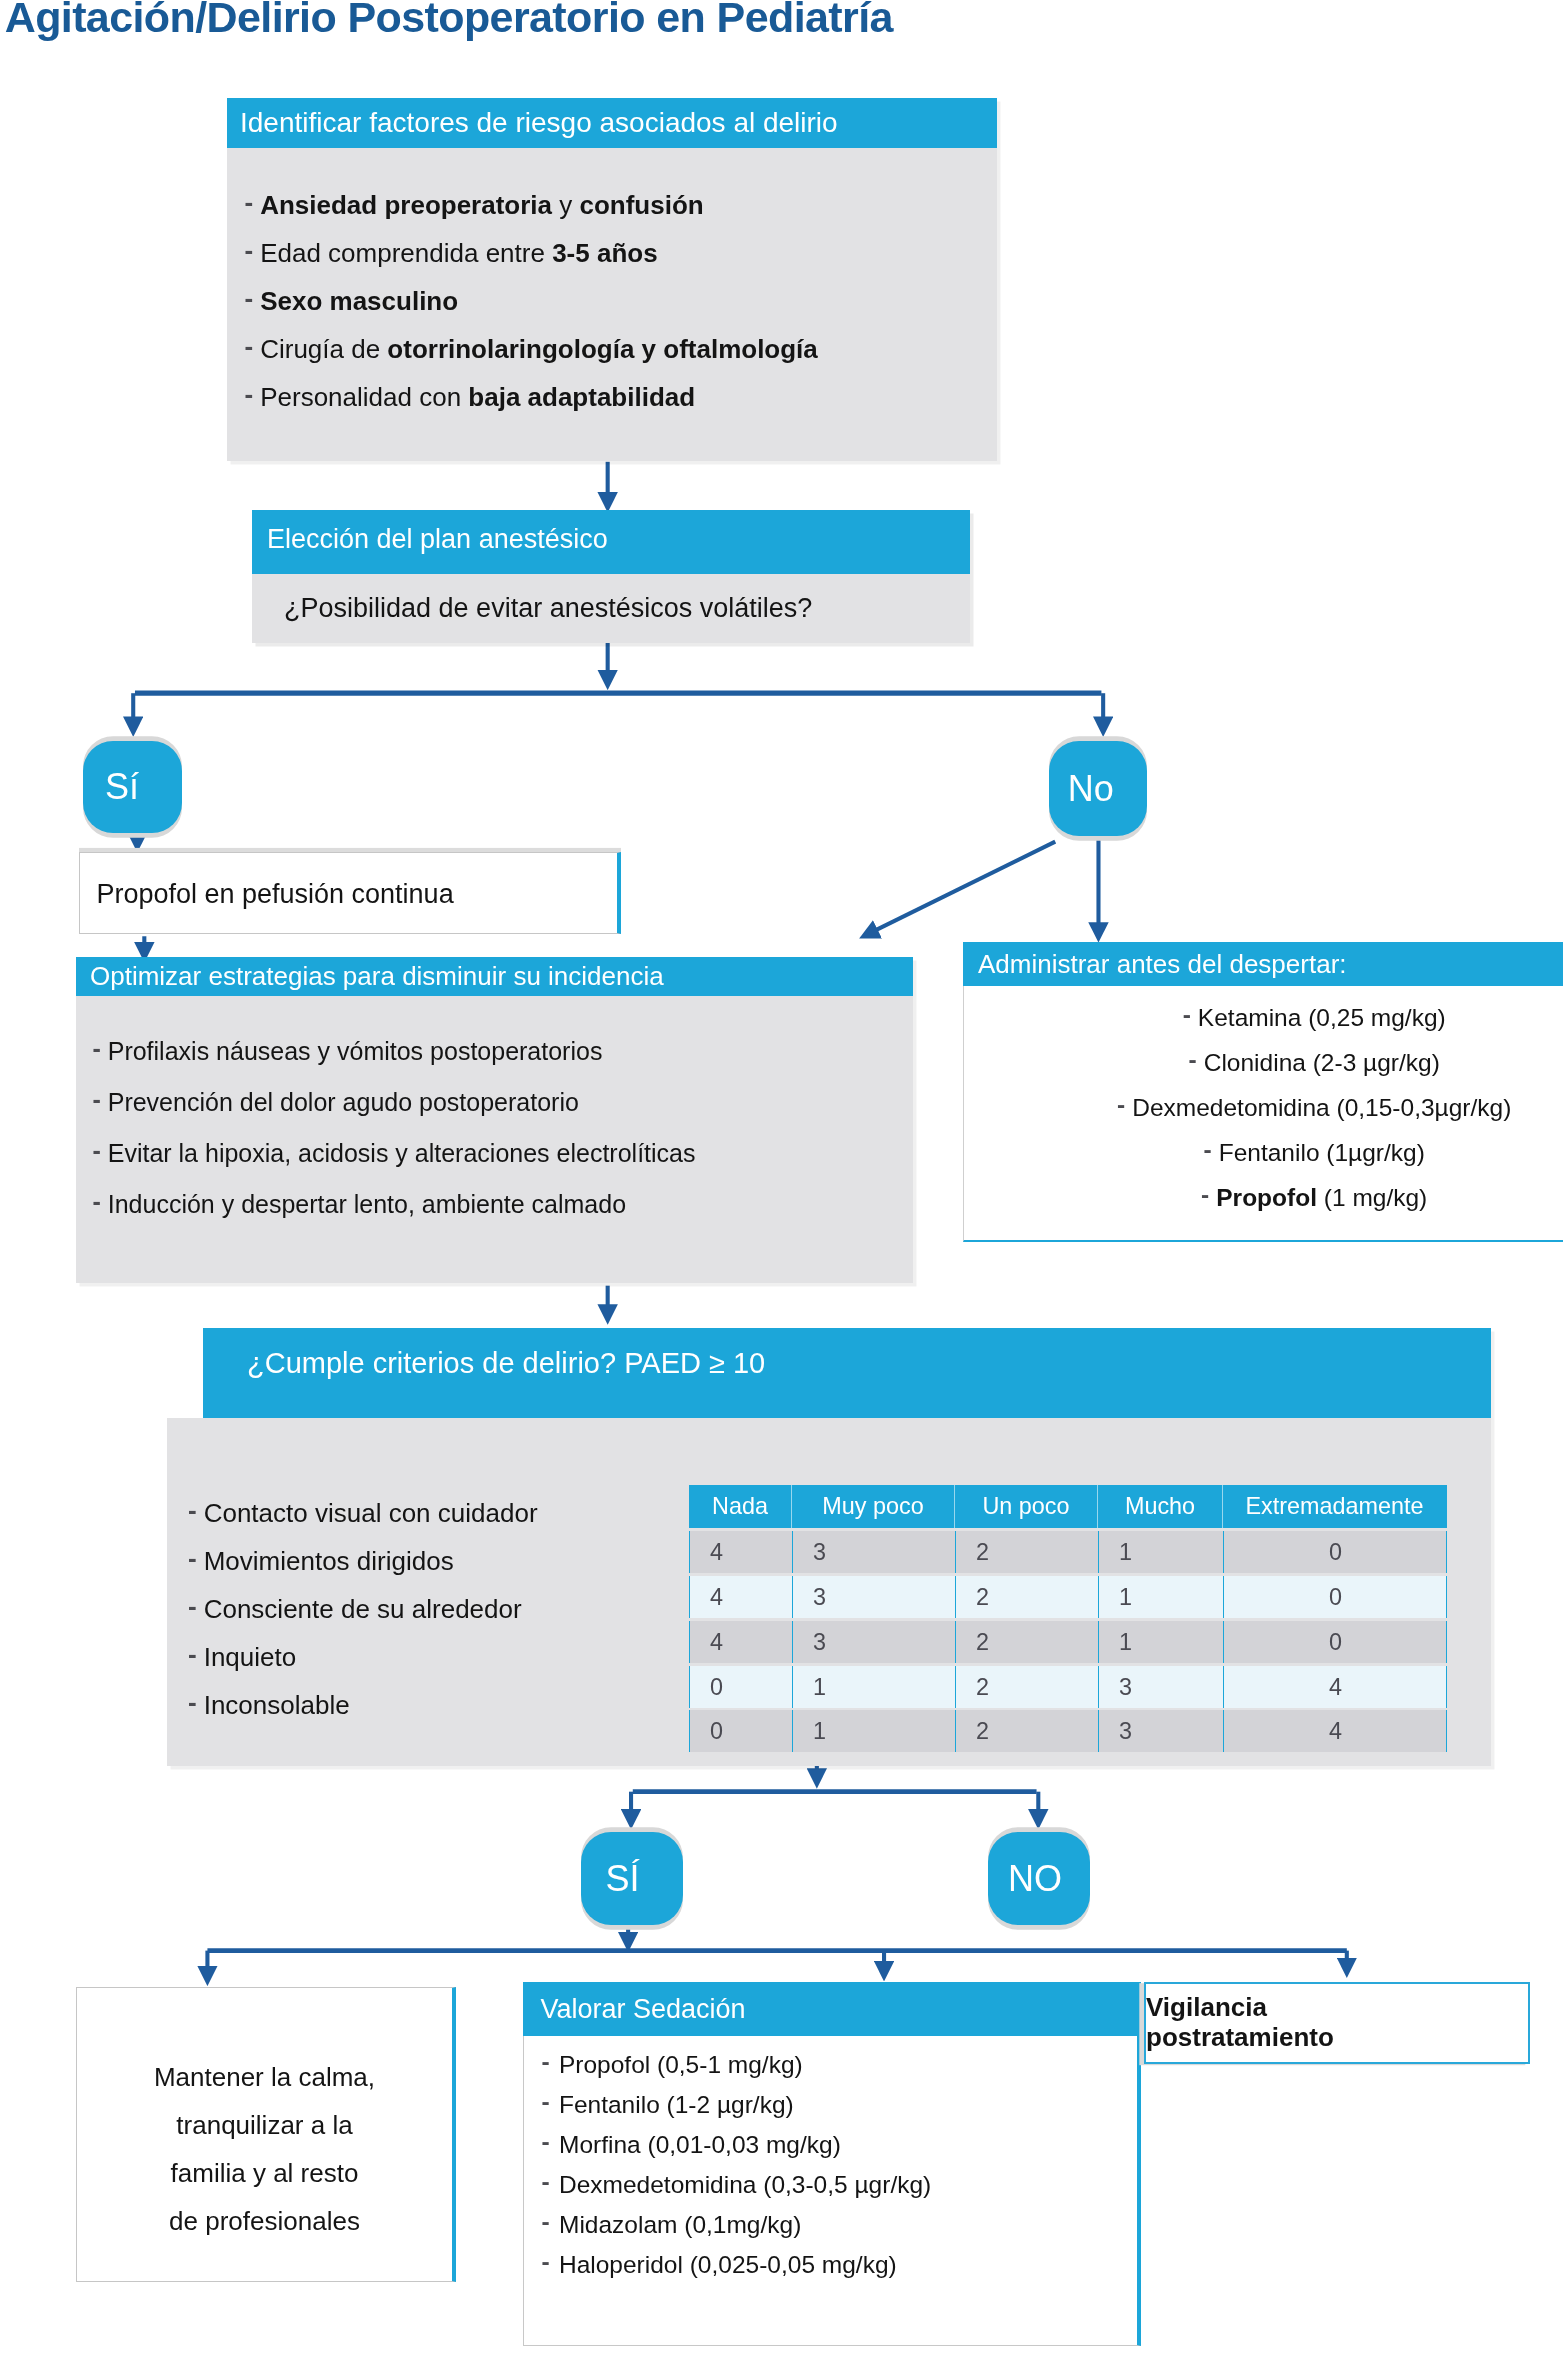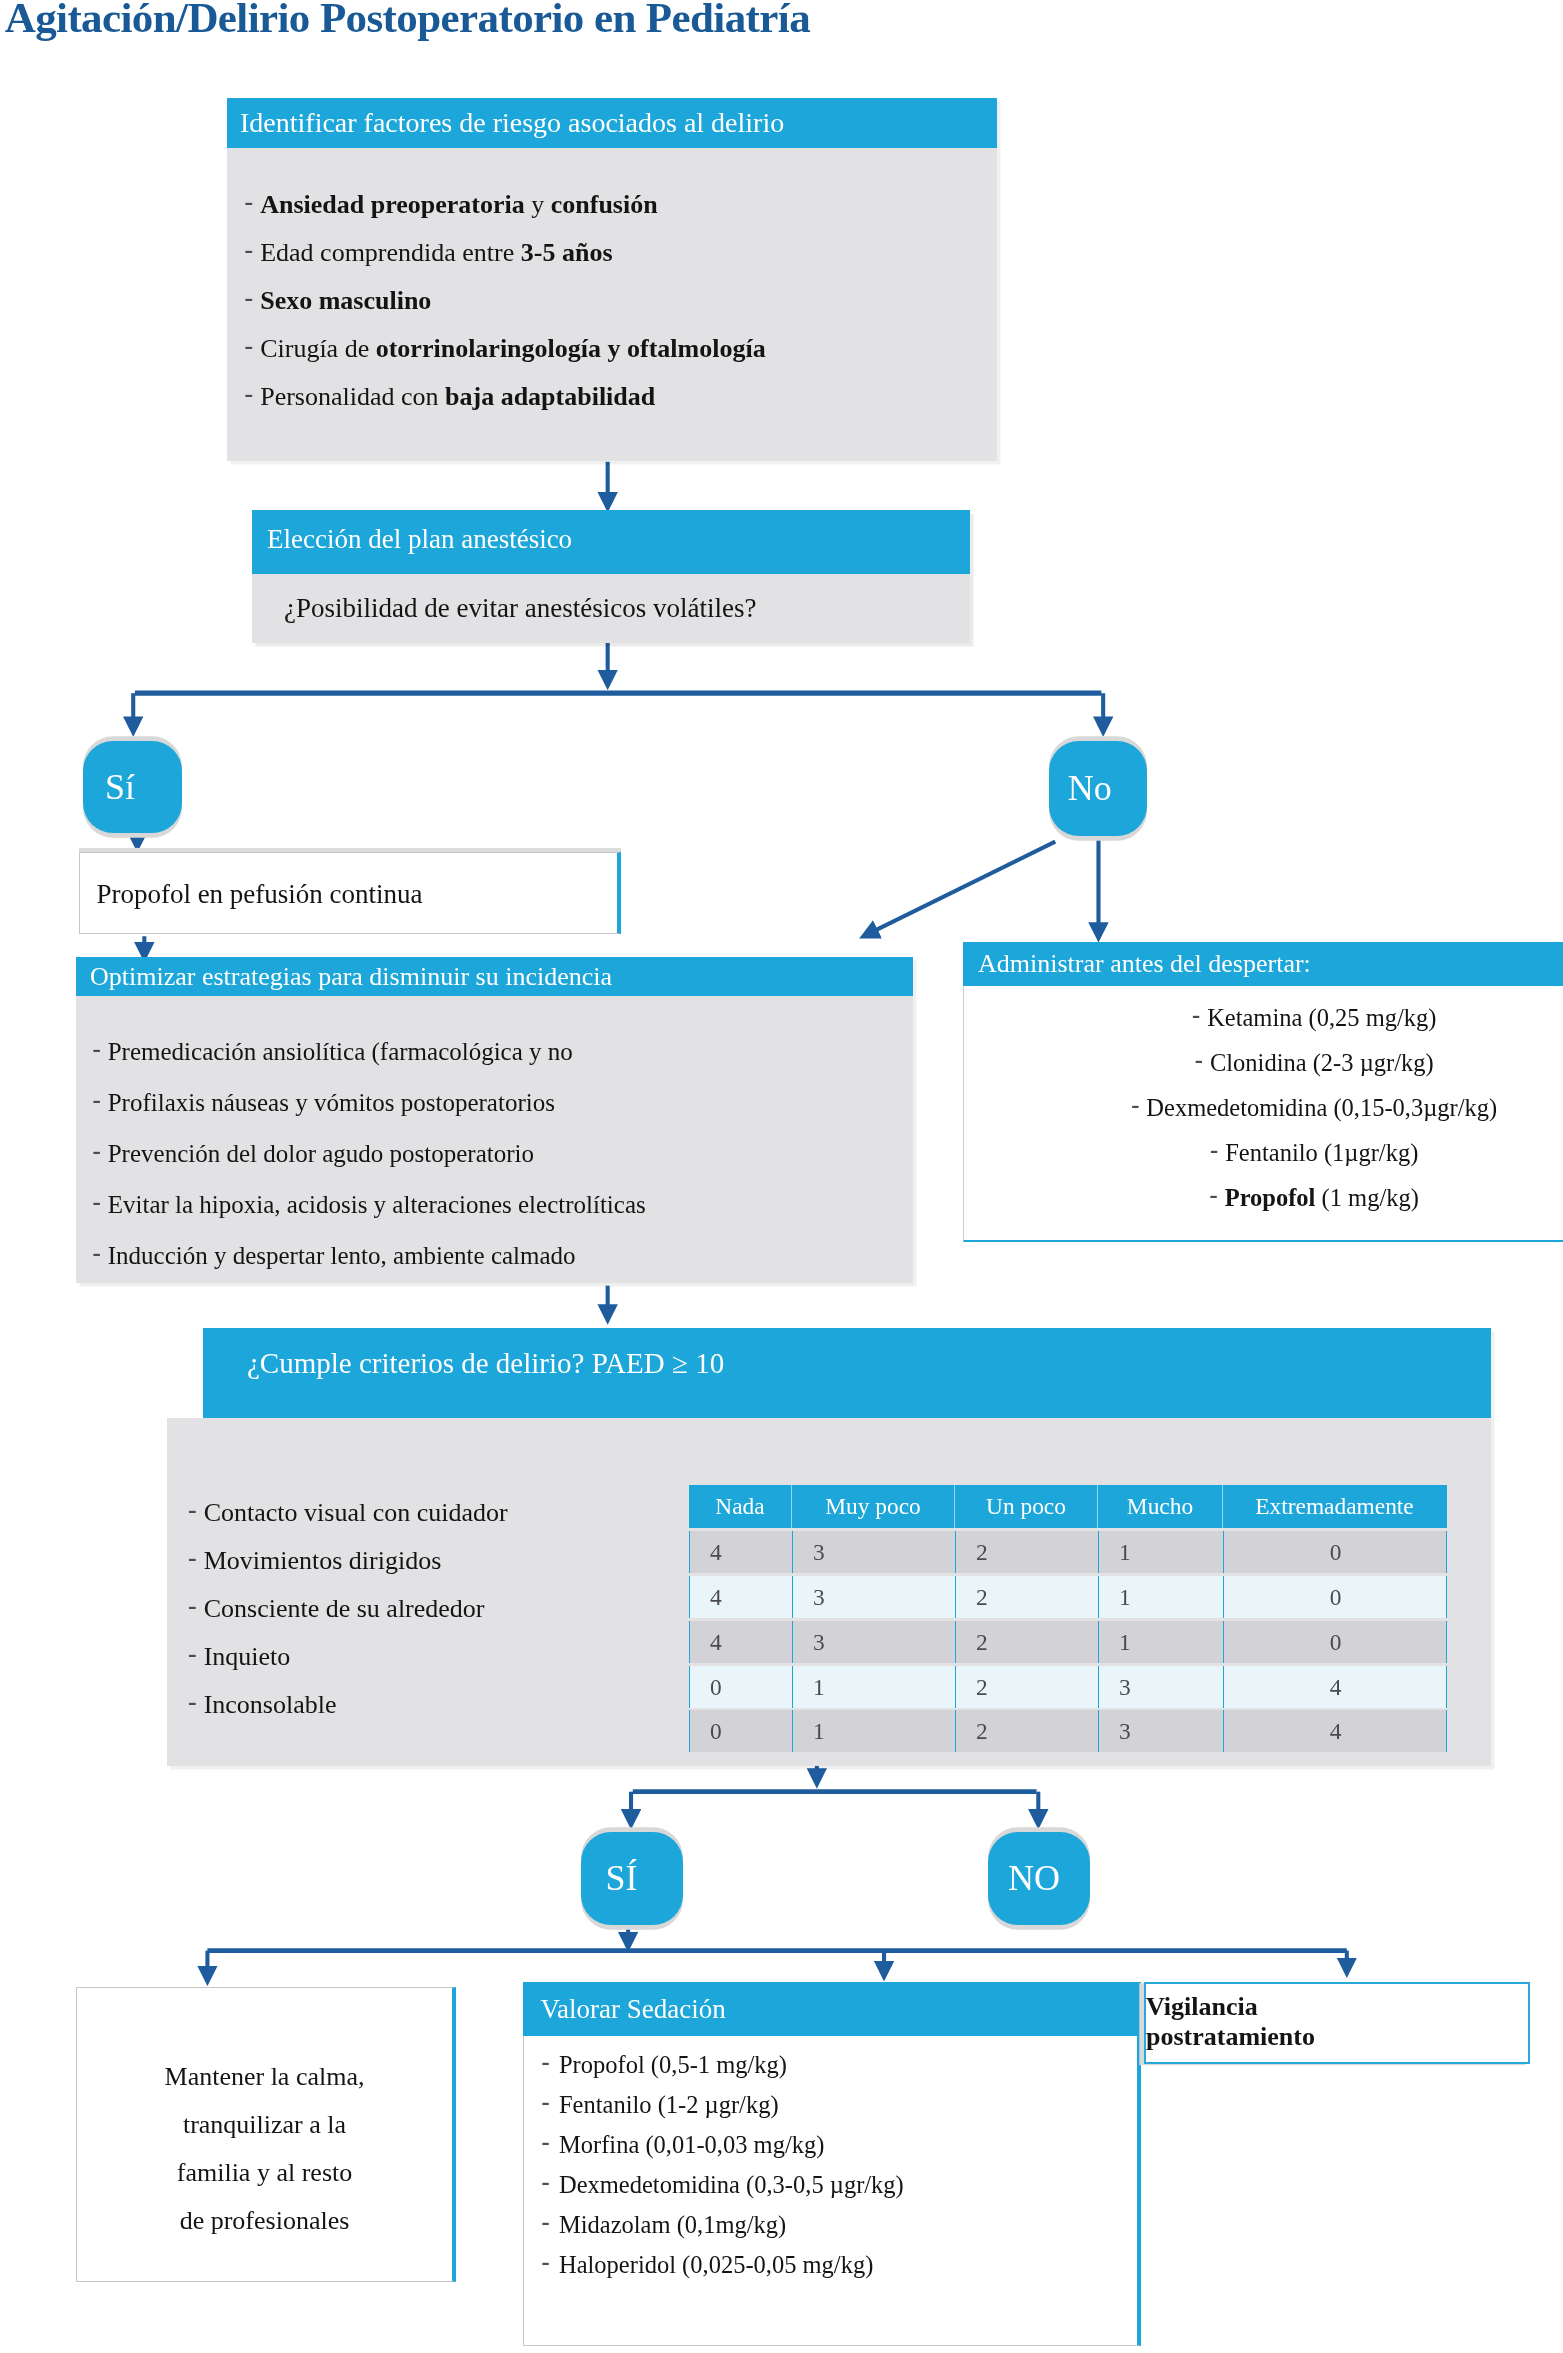--- a/index.html
+++ b/index.html
@@ -1,17 +1,17 @@
 <!DOCTYPE html>
 <html style="font-size:9.3px"><head>
 <meta charset="utf-8">
 <style>
   html,body{margin:0;padding:0;background:#fff;}
   #canvas{position:relative;width:1563px;height:2354px;background:#fff;overflow:hidden;
-          font-family:Liberation Serif, serif;color:#141414;}
+          font-family:Liberation Sans, sans-serif;color:#141414;}
   #arrows{position:absolute;left:0;top:0;width:1563px;height:2354px;z-index:0;}
   .abs{position:absolute;box-sizing:border-box;z-index:1;}
   #title{left:4.7px;top:-7px;width:1402px;font-size:43px;font-weight:700;color:#195A96;margin:0;letter-spacing:-0.6px;}
   
   .hdr{background:#1CA6D9;color:#fff;box-sizing:border-box;white-space:nowrap;overflow:hidden;}
   .panelbody{background:#E2E2E4;box-sizing:border-box;}
   .li{white-space:nowrap;}
   .li::before{content:"-";font-weight:700;color:#4B4B50;margin-right:7px;position:relative;top:-3.5px;}
   .nobullet .li::before{content:none;}
   .b{font-weight:700;}
@@ -133,21 +133,20 @@
   </div>
 
   <div id="yes1" class="abs tag">Sí</div>
   <div id="no1" class="abs tag">No</div>
 
   <div id="box-propofol" class="abs">Propofol en pefusión continua</div>
 
   <div id="box-optimize" class="abs">
     <div class="hdr">Optimizar estrategias para disminuir su incidencia</div>
     <div class="panelbody">
-        <div class="li"><span>Premedicación ansiolítica (farmacológica y no</span></div>
         <div class="li"><span>Profilaxis náuseas y vómitos postoperatorios</span></div>
         <div class="li"><span>Prevención del dolor agudo postoperatorio</span></div>
         <div class="li"><span>Evitar la hipoxia, acidosis y alteraciones electrolíticas</span></div>
         <div class="li"><span>Inducción y despertar lento,  ambiente calmado</span></div>
       </div>
   </div>
 
   <div id="box-admin" class="abs">
     <div class="hdr">Administrar antes del despertar:</div>
     <div class="panelbody">

